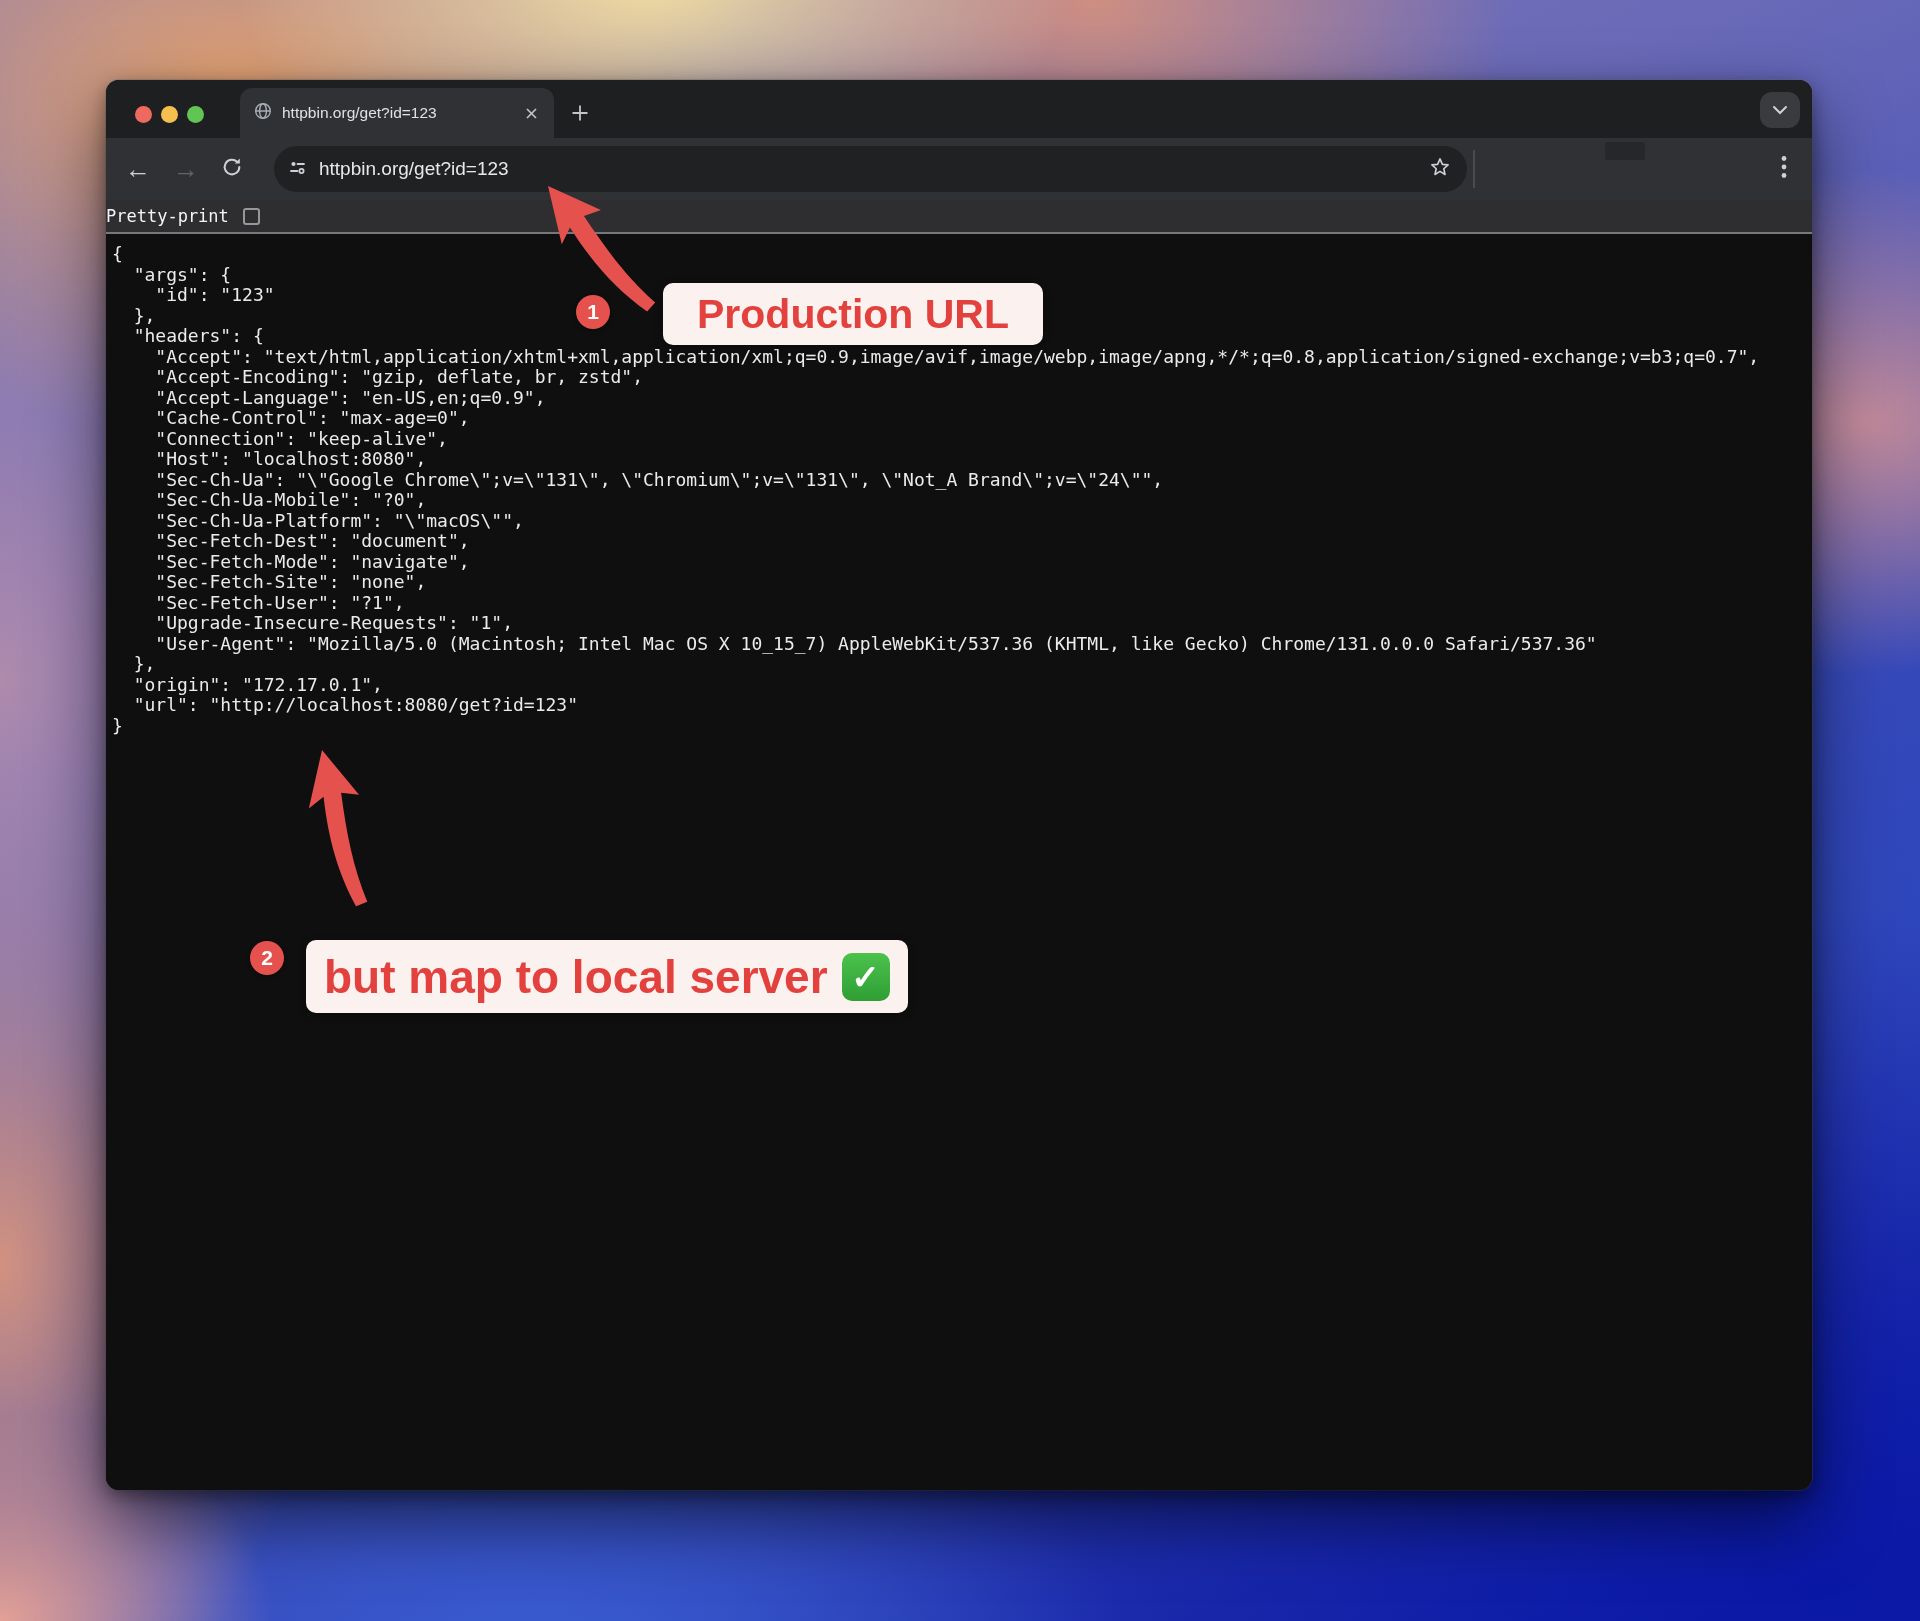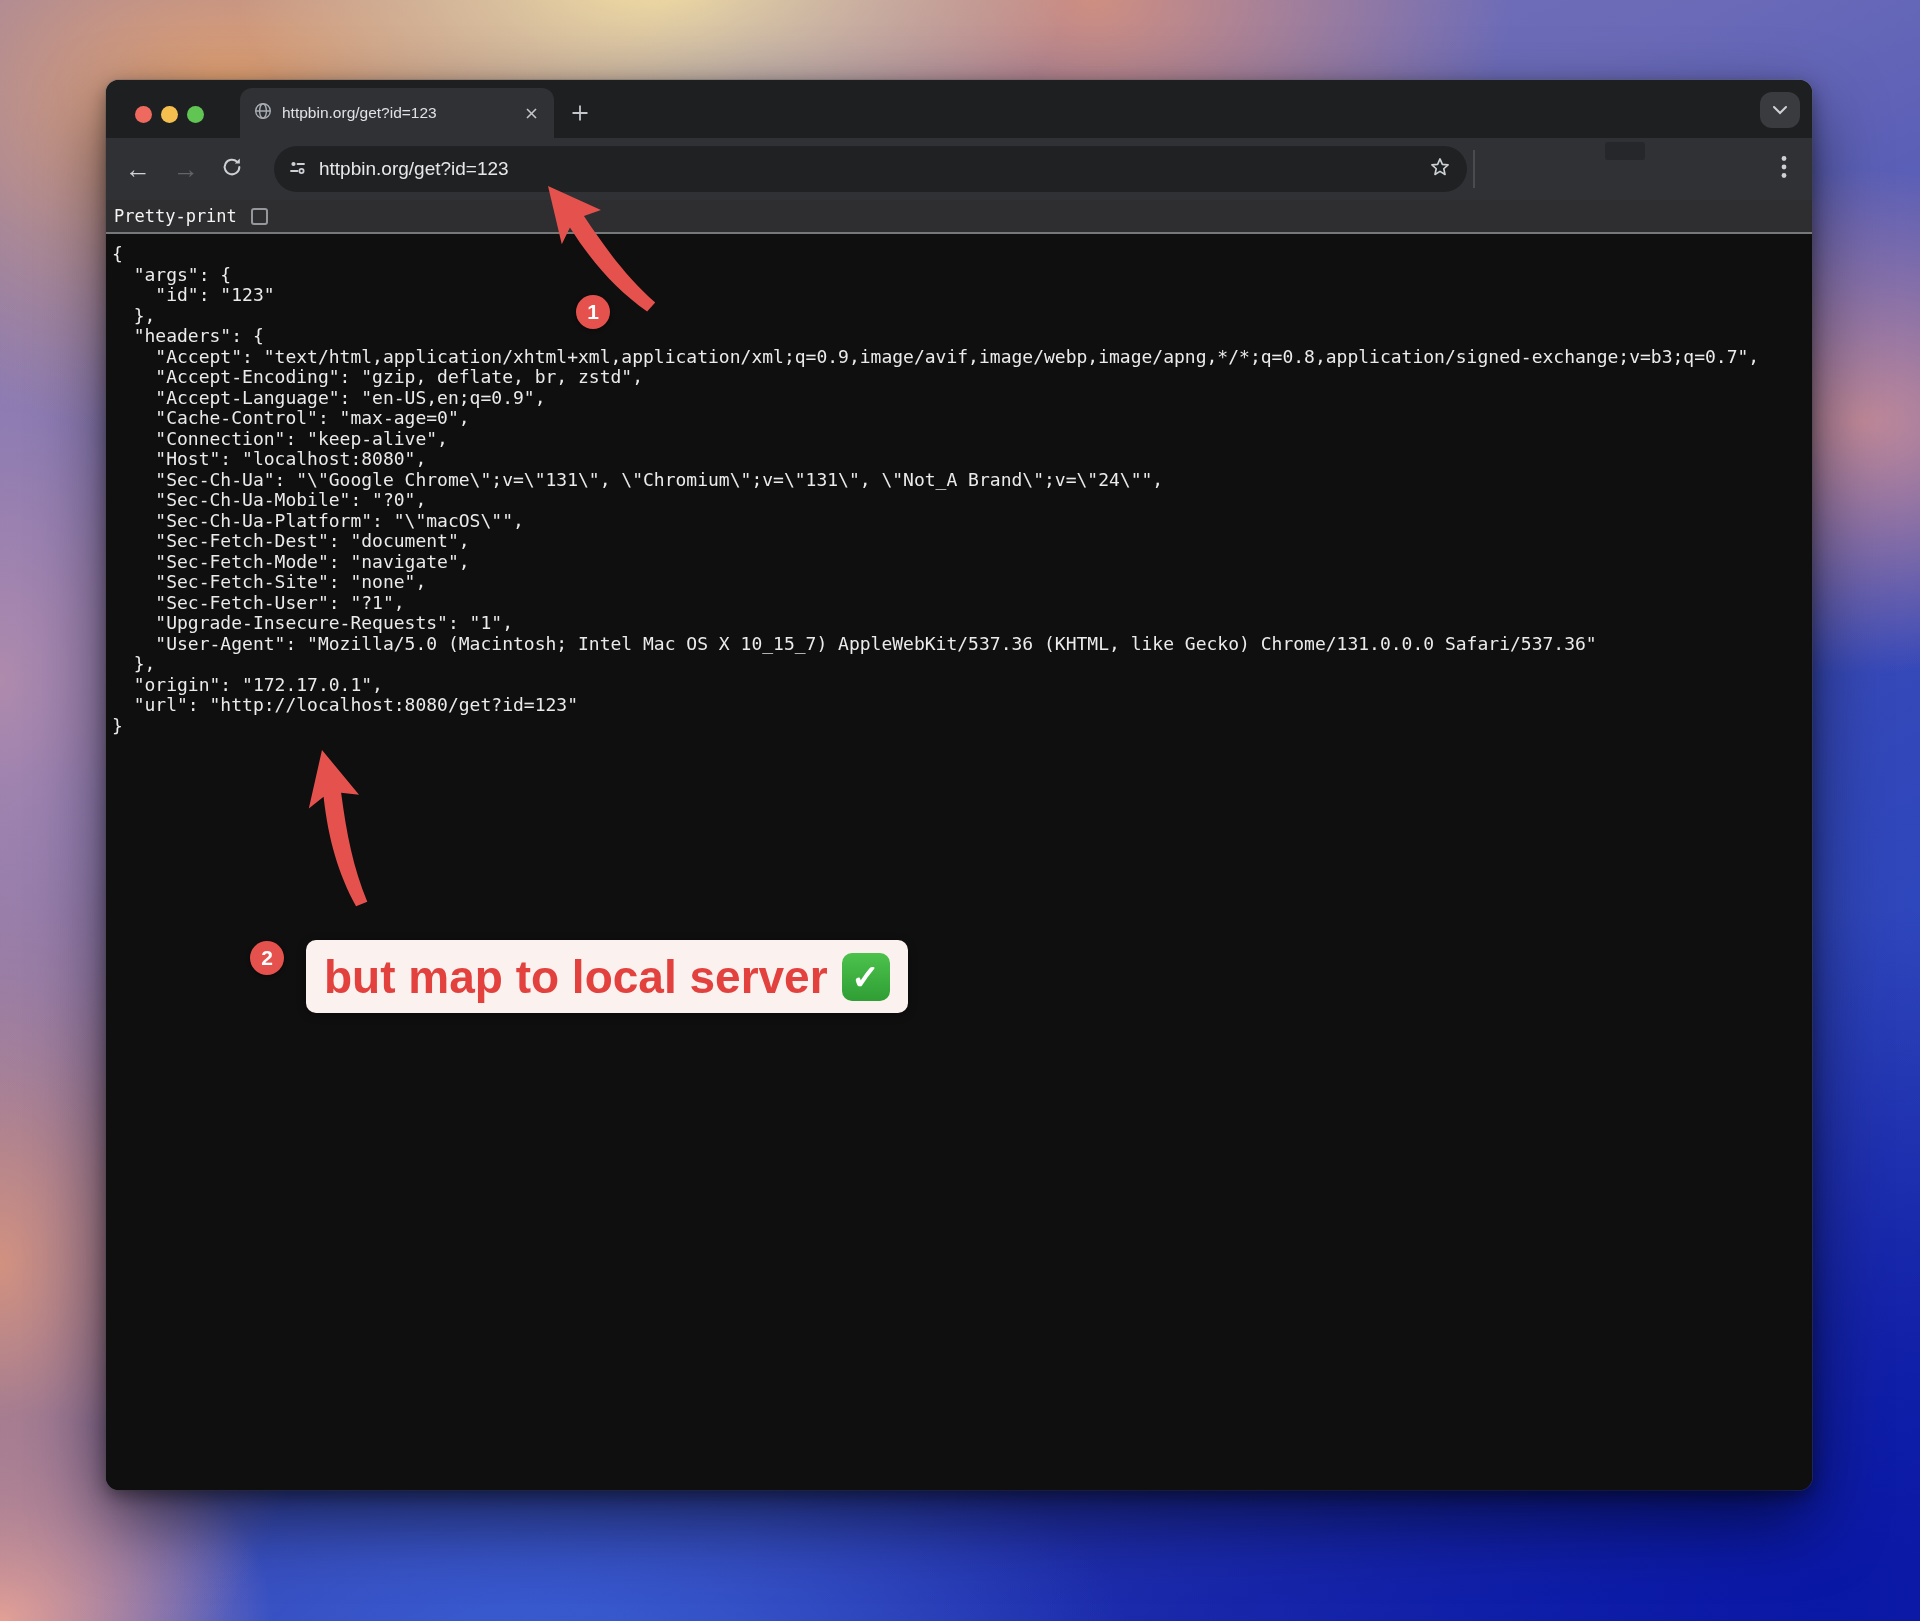--- a/index.html
+++ b/index.html
@@ -66,21 +66,21 @@
   .tb-divider{ width:2px; height:38px; background:#4a4b4f; margin-left:6px; flex:none; }
   .tb-chip{ position:absolute; left:1499px; top:4px; width:40px; height:18px; background:#26272a; border-radius:3px; }
   .menu-dots{ position:absolute; left:1658px; top:11px; width:40px; height:40px; display:flex; align-items:center; justify-content:center; color:#cdd0d4; }
 
   
   .prettybar{
     height:34px; flex:none; background:#2e2e30; border-bottom:2px solid #77787a;
     display:flex; align-items:center;
     font-family:"DejaVu Sans Mono","Liberation Mono",monospace; font-size:17px; color:#f4f4f4;
   }
-  .prettybar .pp-label{ margin-left:8px; }
+  .prettybar .pp-label{ }
   .pp-checkbox{ width:17px; height:17px; border:2px solid #95979b; border-radius:3px; margin-left:14px; background:transparent; }
 
   
   .content{ position:relative; flex:1; background:#0f0f10; }
   pre.json{
     position:absolute; left:6px; top:10px;
     font-family:"DejaVu Sans Mono","Liberation Mono",monospace;
     font-size:18px; line-height:20.5px; color:#ebebeb; white-space:pre;
   }
 
@@ -236,20 +236,23 @@
 }</pre>
 
   </div>
 
   <svg class="annot arrow-svg arrow1" viewBox="0 0 80 170">
     <path fill="#e5524d" d="M40,6 L14,60 L31,52 C26,95 28,130 38,166 L50,164 C44,128 45,94 49,52 L66,58 Z"></path>
   </svg>
   <div class="annot badge badge1">
     <span>1</span>
   </div>
+  <div class="annot callout callout1">
+    <span>Production URL</span>
+  </div>
 
   <svg class="annot arrow-svg arrow2" viewBox="0 0 80 170">
     <path fill="#e5524d" d="M40,6 L14,60 L31,52 C26,95 28,130 38,166 L50,164 C44,128 45,94 49,52 L66,58 Z"></path>
   </svg>
   <div class="annot badge badge2">
     <span>2</span>
   </div>
   <div class="annot callout callout2">
     <span>but map to local server</span>
     <span class="check-emoji">

